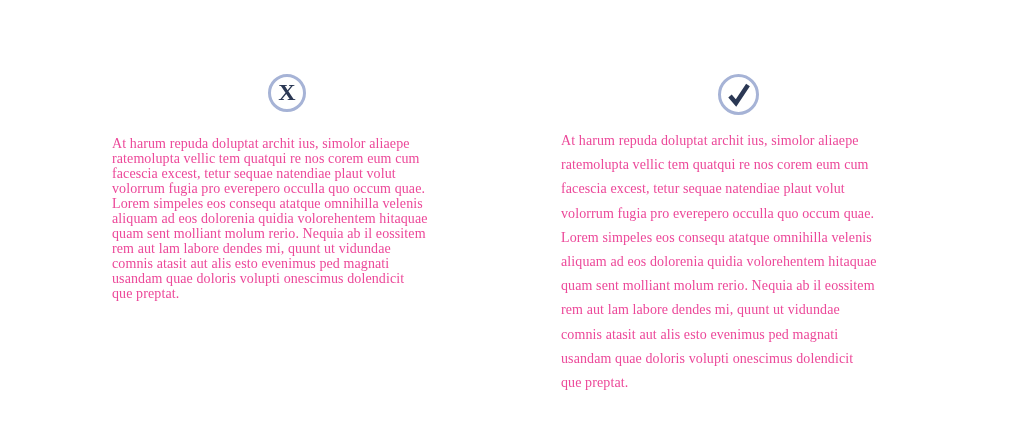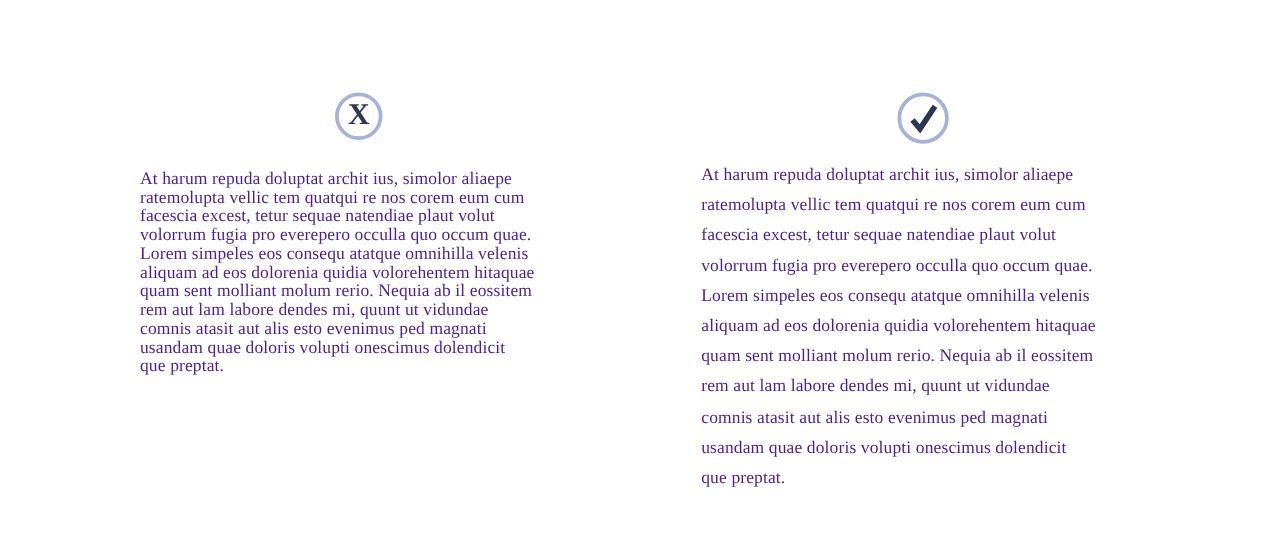--- a/index.html
+++ b/index.html
@@ -39,21 +39,21 @@
     line-height: 1;
     color: #2b3854;
     transform: translateY(-1px);
   }
   .check-svg {
     display: block;
   }
   .body-text {
     position: absolute;
     white-space: pre-line;
-    color: #4c1d95;
+    color: #ec4899;
     font-size: 14px;
     letter-spacing: 0.1px;
   }
   .body-text.tight {
     left: 112px;
     top: 136px;
     width: 360px;
     line-height: 15px;
   }
   .body-text.loose {

